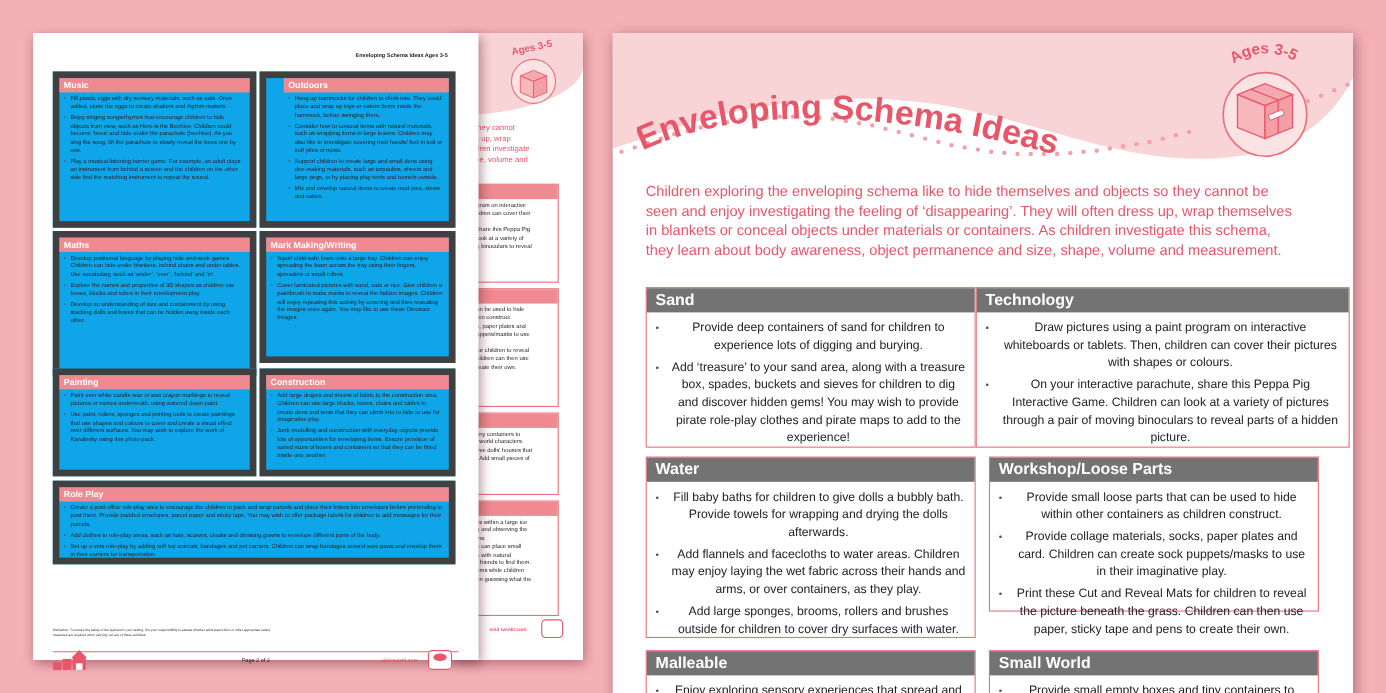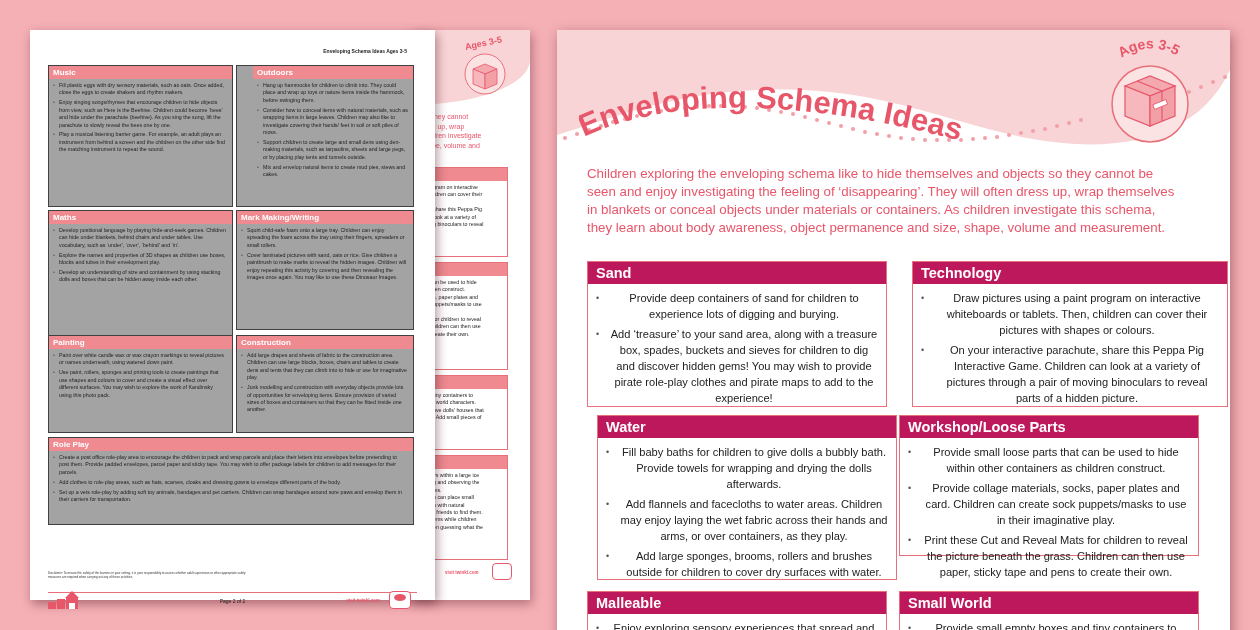--- a/index.html
+++ b/index.html
@@ -7,21 +7,21 @@
   body { background: #f5b0b6; font-family: "Liberation Sans", sans-serif; position: relative; }
 
   
   .page-back {
     position: absolute; left: 30px; top: 30px; width: 405px; height: 570px;
     background: #fff; box-shadow: 2px 4px 10px rgba(80,20,30,0.45);
     z-index: 3;
   }
   .pb-header { position: absolute; right: 28px; top: 18px; font-size: 5px; font-weight: bold; color: #222; }
   .pb-box {
-    position: absolute; border: 1px solid #404040; background: #a3a3a3;
+    position: absolute; border: 6px solid #404040; background: #0ea5e9;
   }
   .pb-box .hd {
     background: #ef8a90; color: #fff; font-weight: bold; font-size: 8px; padding: 2px 4px; height: 13px;
   }
   .pb-box ul { list-style: none; padding: 3px 5px 2px 10px; }
   .pb-box li { font-size: 5.3px; line-height: 7.4px; color: #222; position: relative; margin-bottom: 2.5px; }
   .pb-box li::before { content: "•"; position: absolute; left: -6px; color: #555; }
   .pb-disclaimer { position: absolute; left: 18px; top: 541px; width: 200px; font-size: 3px; line-height: 4px; color: #333; }
   .pb-footer-line { position: absolute; left: 18px; right: 18px; top: 562px; height: 1px; background: #e8707a; }
   .pb-page { position: absolute; left: 0; right: 0; top: 568px; text-align: center; font-size: 5px; color: #222; }
@@ -50,21 +50,21 @@
     position: absolute; left: 0; top: 0; width: 673px; height: 135px;
   }
   .pf-title { position: absolute; left: 22px; top: 55px; width: 400px; height: 60px; }
   .pf-age { position: absolute; left: 538px; top: 4px; width: 110px; height: 120px; }
   .pf-intro {
     position: absolute; left: 30px; top: 135px; width: 590px;
     font-size: 13.3px; line-height: 18px; color: #e8566a;
   }
   .pf-box { position: absolute; border: 1px solid #e8707a; background: #fff; }
   .pf-box .hd {
-    background: #be185d; color: #fff; font-weight: bold; font-size: 14.5px;
+    background: #737373; color: #fff; font-weight: bold; font-size: 14.5px;
     padding: 2px 8px; height: 22px; line-height: 18px;
   }
   .pf-box ul { list-style: none; padding: 6px 8px 4px 22px; text-align: center; }
   .pf-box li { font-size: 11.1px; line-height: 16px; color: #222; position: relative; margin-bottom: 4px; }
   .pf-box li::before { content: "•"; position: absolute; left: -14px; color: #555; font-size: 9px; }
 </style>
 </head>
 <body>
 
 <div class="page-back">
@@ -115,21 +115,21 @@
   </div>
 
   <div class="pb-box" style="left:206px;top:305px;width:178px;height:98px;">
     <div class="hd">Construction</div>
     <ul>
       <li>Add large drapes and sheets of fabric to the construction area. Children can use large blocks, boxes, chairs and tables to create dens and tents that they can climb into to hide or use for imaginative play.</li>
       <li>Junk modelling and construction with everyday objects provide lots of opportunities for enveloping items. Ensure provision of varied sizes of boxes and containers so that they can be fitted inside one another.</li>
     </ul>
   </div>
 
-  <div class="pb-box" style="left:18px;top:407px;width:366px;height:88px;">
+  <div class="pb-box" style="left:18px;top:407px;width:366px;height:76px;">
     <div class="hd">Role Play</div>
     <ul>
       <li>Create a post office role-play area to encourage the children to pack and wrap parcels and place their letters into envelopes before pretending to post them. Provide padded envelopes, parcel paper and sticky tape. You may wish to offer package labels for children to add messages for their parcels.</li>
       <li>Add clothes to role-play areas, such as hats, scarves, cloaks and dressing gowns to envelope different parts of the body.</li>
       <li>Set up a vets role-play by adding soft toy animals, bandages and pet carriers. Children can wrap bandages around sore paws and envelop them in their carriers for transportation.</li>
     </ul>
   </div>
 
   <div class="pb-disclaimer">Disclaimer: To ensure the safety of the learners in your setting, it is your responsibility to assess whether adult supervision or other appropriate safety measures are required when carrying out any of these activities.</div>
   <div class="pb-footer-line"></div>
@@ -296,29 +296,29 @@
   <div class="pf-intro">Children exploring the enveloping schema like to hide themselves and objects so they cannot be seen and enjoy investigating the feeling of ‘disappearing’. They will often dress up, wrap themselves in blankets or conceal objects under materials or containers.  As children investigate this schema, they learn about body awareness, object permanence and size, shape, volume and measurement.</div>
 
   <div class="pf-box" style="left:30px;top:231px;width:300px;height:146px;">
     <div class="hd">Sand</div>
     <ul>
       <li>Provide deep containers of sand for children to experience lots of digging and burying.</li>
       <li>Add ‘treasure’ to your sand area, along with a treasure box, spades, buckets and sieves for children to dig and discover hidden gems! You may wish to provide pirate role-play clothes and pirate maps to add to the experience!</li>
     </ul>
   </div>
 
-  <div class="pf-box" style="left:355px;top:231px;width:316px;height:146px;">
+  <div class="pf-box" style="left:330px;top:231px;width:340px;height:146px;">
     <div class="hd">Technology</div>
     <ul>
       <li>Draw pictures using a paint program on interactive whiteboards or tablets. Then, children can cover their pictures with shapes or colours.</li>
       <li>On your interactive parachute, share this Peppa Pig Interactive Game. Children can look at a variety of pictures through a pair of moving binoculars to reveal parts of a hidden picture.</li>
     </ul>
   </div>
 
-  <div class="pf-box" style="left:30px;top:385px;width:300px;height:165px;margin-left:10px;">
+  <div class="pf-box" style="left:30px;top:385px;width:300px;height:165px;">
     <div class="hd">Water</div>
     <ul>
       <li>Fill baby baths for children to give dolls a bubbly bath. Provide towels for wrapping and drying the dolls afterwards.</li>
       <li>Add flannels and facecloths to water areas. Children may enjoy laying the wet fabric across their hands and arms, or over containers, as they play.</li>
       <li>Add large sponges, brooms, rollers and brushes outside for children to cover dry surfaces with water.</li>
     </ul>
   </div>
 
   <div class="pf-box" style="left:342px;top:385px;width:300px;height:141px;">
     <div class="hd">Workshop/Loose Parts</div>

